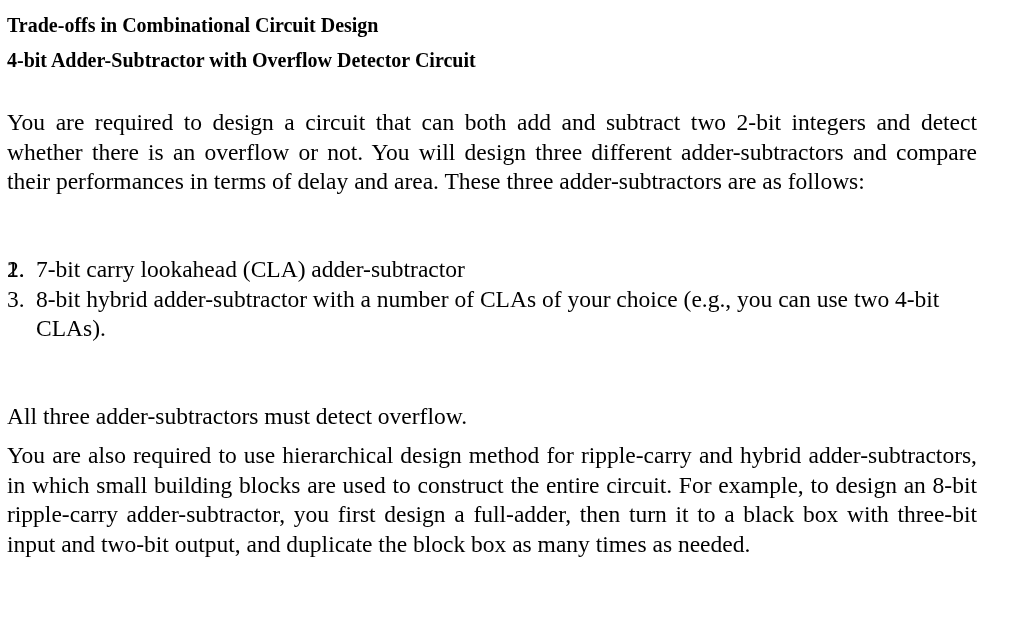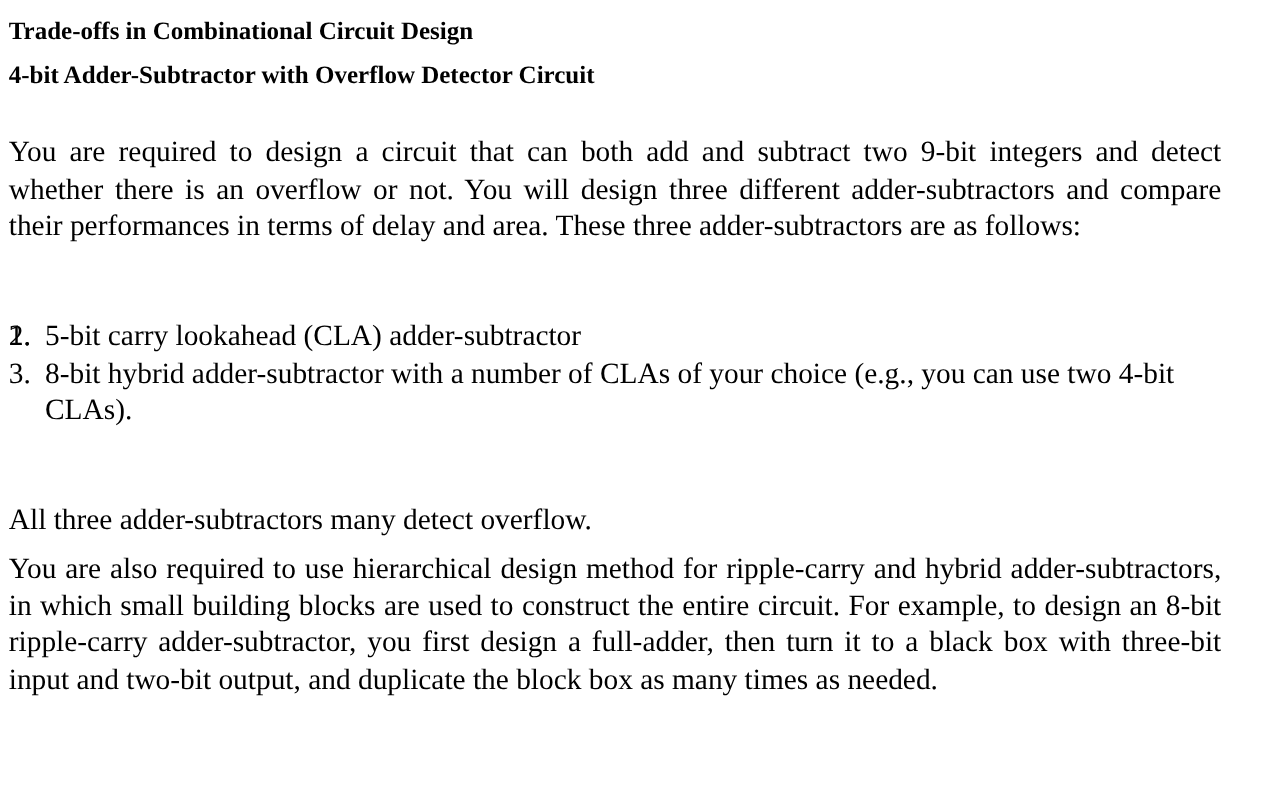--- a/index.html
+++ b/index.html
@@ -31,31 +31,31 @@
   .list .num { position: absolute; left: 0; top: 0; }
   #p2 { top: 402px; }
   #p3 { top: 441px; text-align-last: left; }
 </style>
 </head>
 <body>
 
 <h1 id="t1" class="title">Trade-offs in Combinational Circuit Design</h1>
 <h2 id="t2" class="title">4-bit Adder-Subtractor with Overflow Detector Circuit</h2>
 
-<p id="p1" class="para">You are required to design a circuit that can both add and subtract two 9-bit integers and detect whether there is an overflow or not. You will design three different adder-subtractors and compare their performances in terms of delay and area. These three adder-subtractors are as follows:</p>
+<p id="p1" class="para">You are required to design a circuit that can both add and subtract two 2-bit integers and detect whether there is an overflow or not. You will design three different adder-subtractors and compare their performances in terms of delay and area. These three adder-subtractors are as follows:</p>
 
 <ol class="list">
   <li>
     <span class="num">1.</span>
   </li>
   <li>
     <span class="num">2.</span>
-    <span>5-bit carry lookahead (CLA) adder-subtractor</span>
+    <span>7-bit carry lookahead (CLA) adder-subtractor</span>
   </li>
   <li>
     <span class="num">3.</span>
     <span>8-bit hybrid adder-subtractor with a number of CLAs of your choice (e.g., you can use two 4-bit CLAs).</span>
   </li>
 </ol>
 
-<p id="p2" class="para">All three adder-subtractors many detect overflow.</p>
+<p id="p2" class="para">All three adder-subtractors must detect overflow.</p>
 
 <p id="p3" class="para">You are also required to use hierarchical design method for ripple-carry and hybrid adder-subtractors, in which small building blocks are used to construct the entire circuit. For example, to design an 8-bit ripple-carry adder-subtractor, you first design a full-adder, then turn it to a black box with three-bit input and two-bit output, and duplicate the block box as many times as needed.</p>
 
 </body></html>

